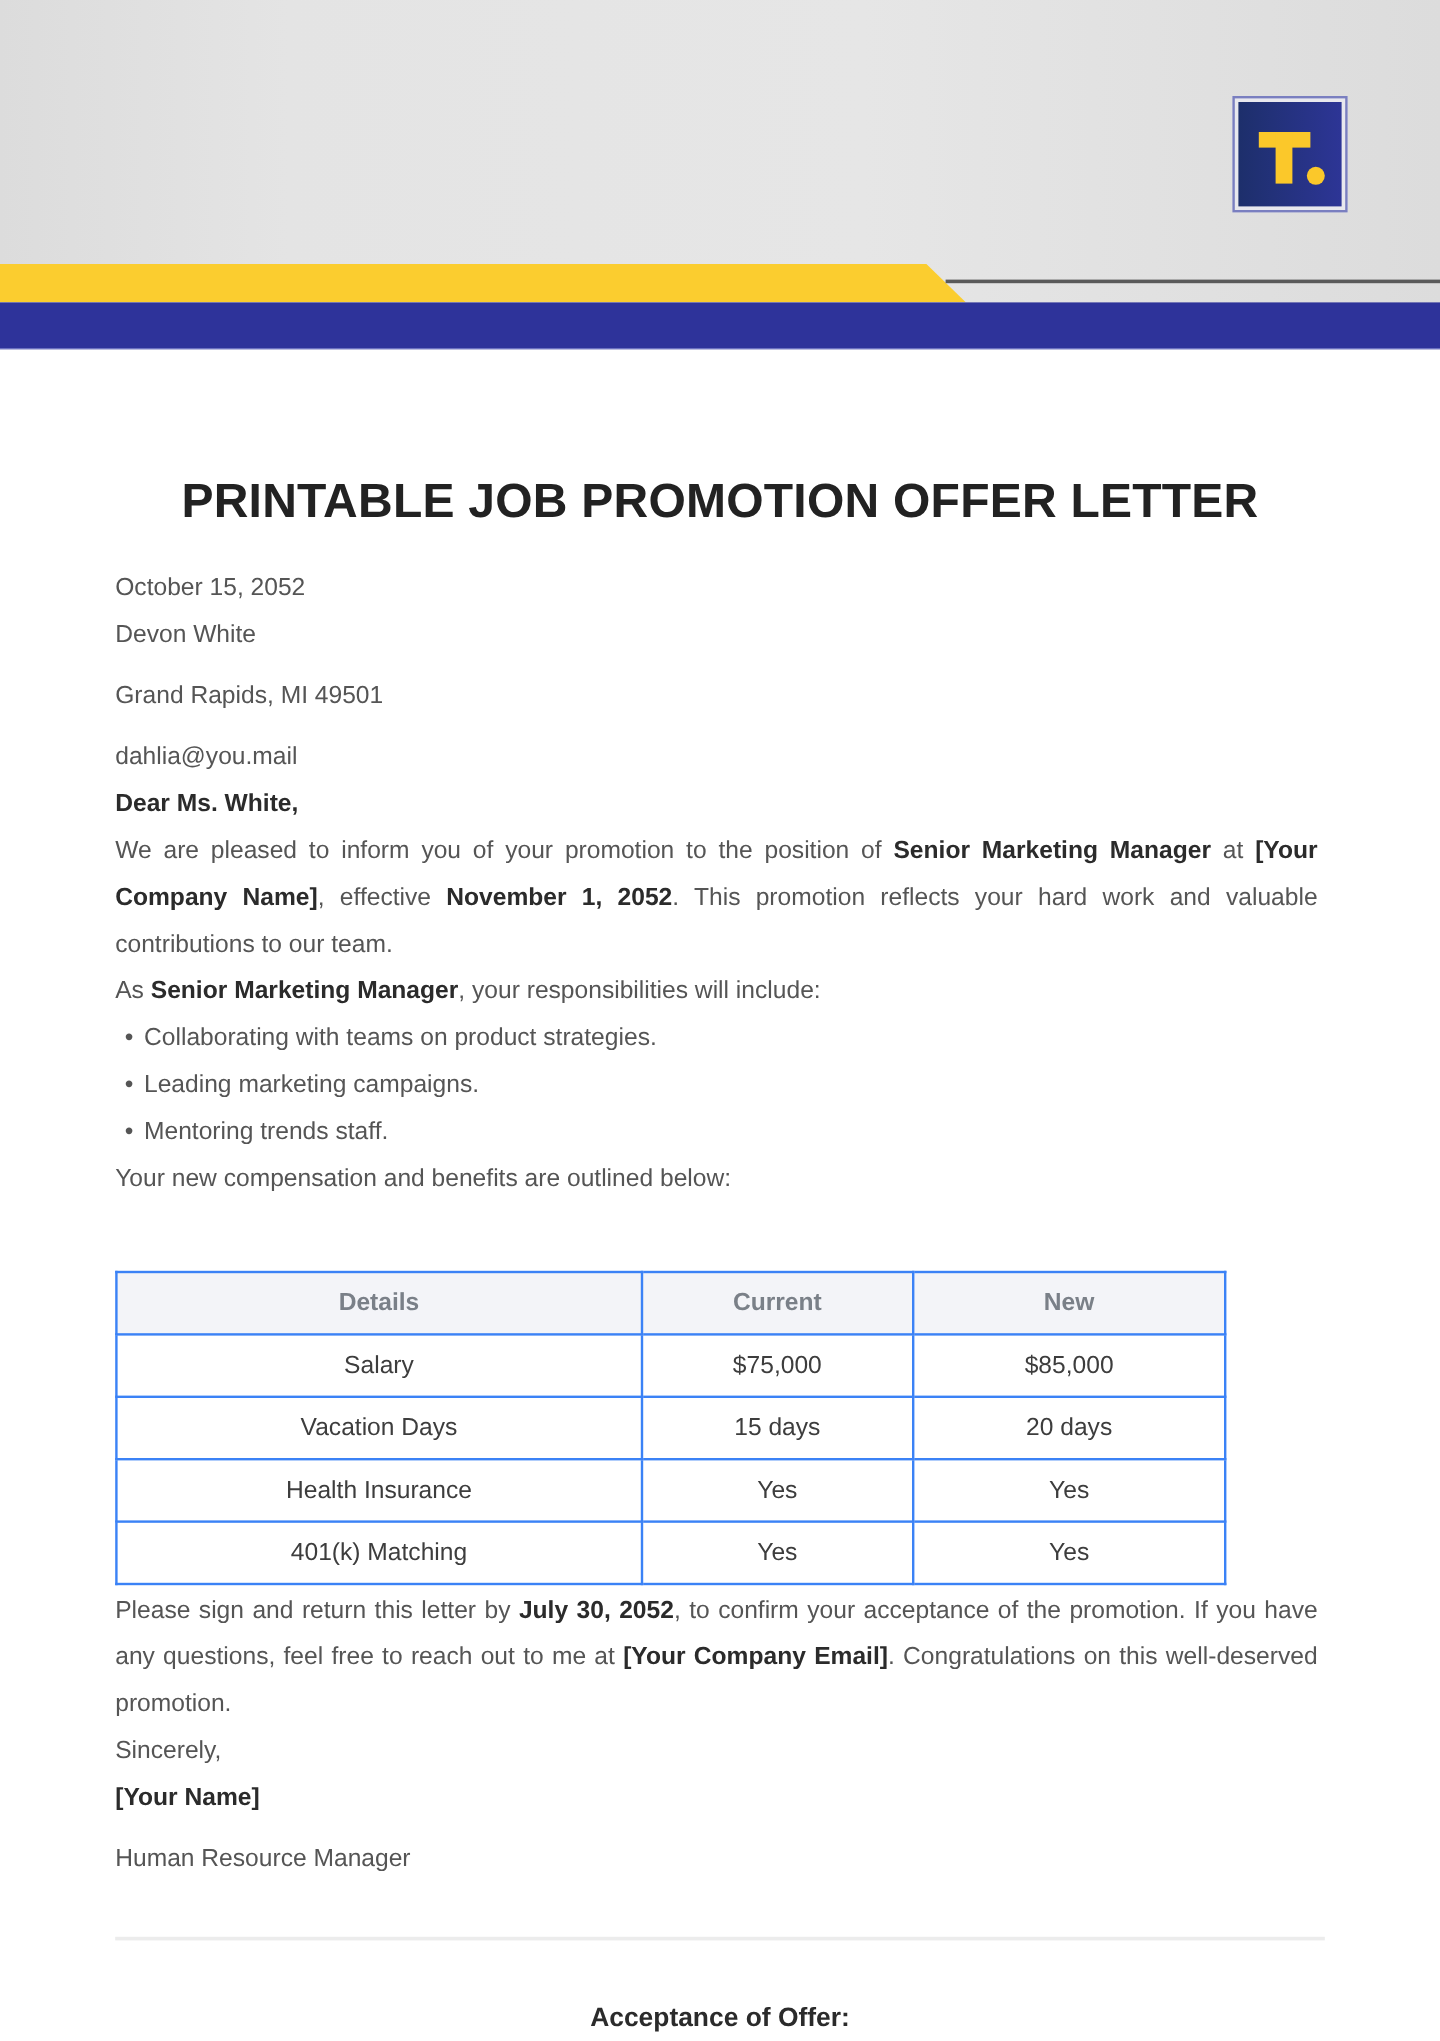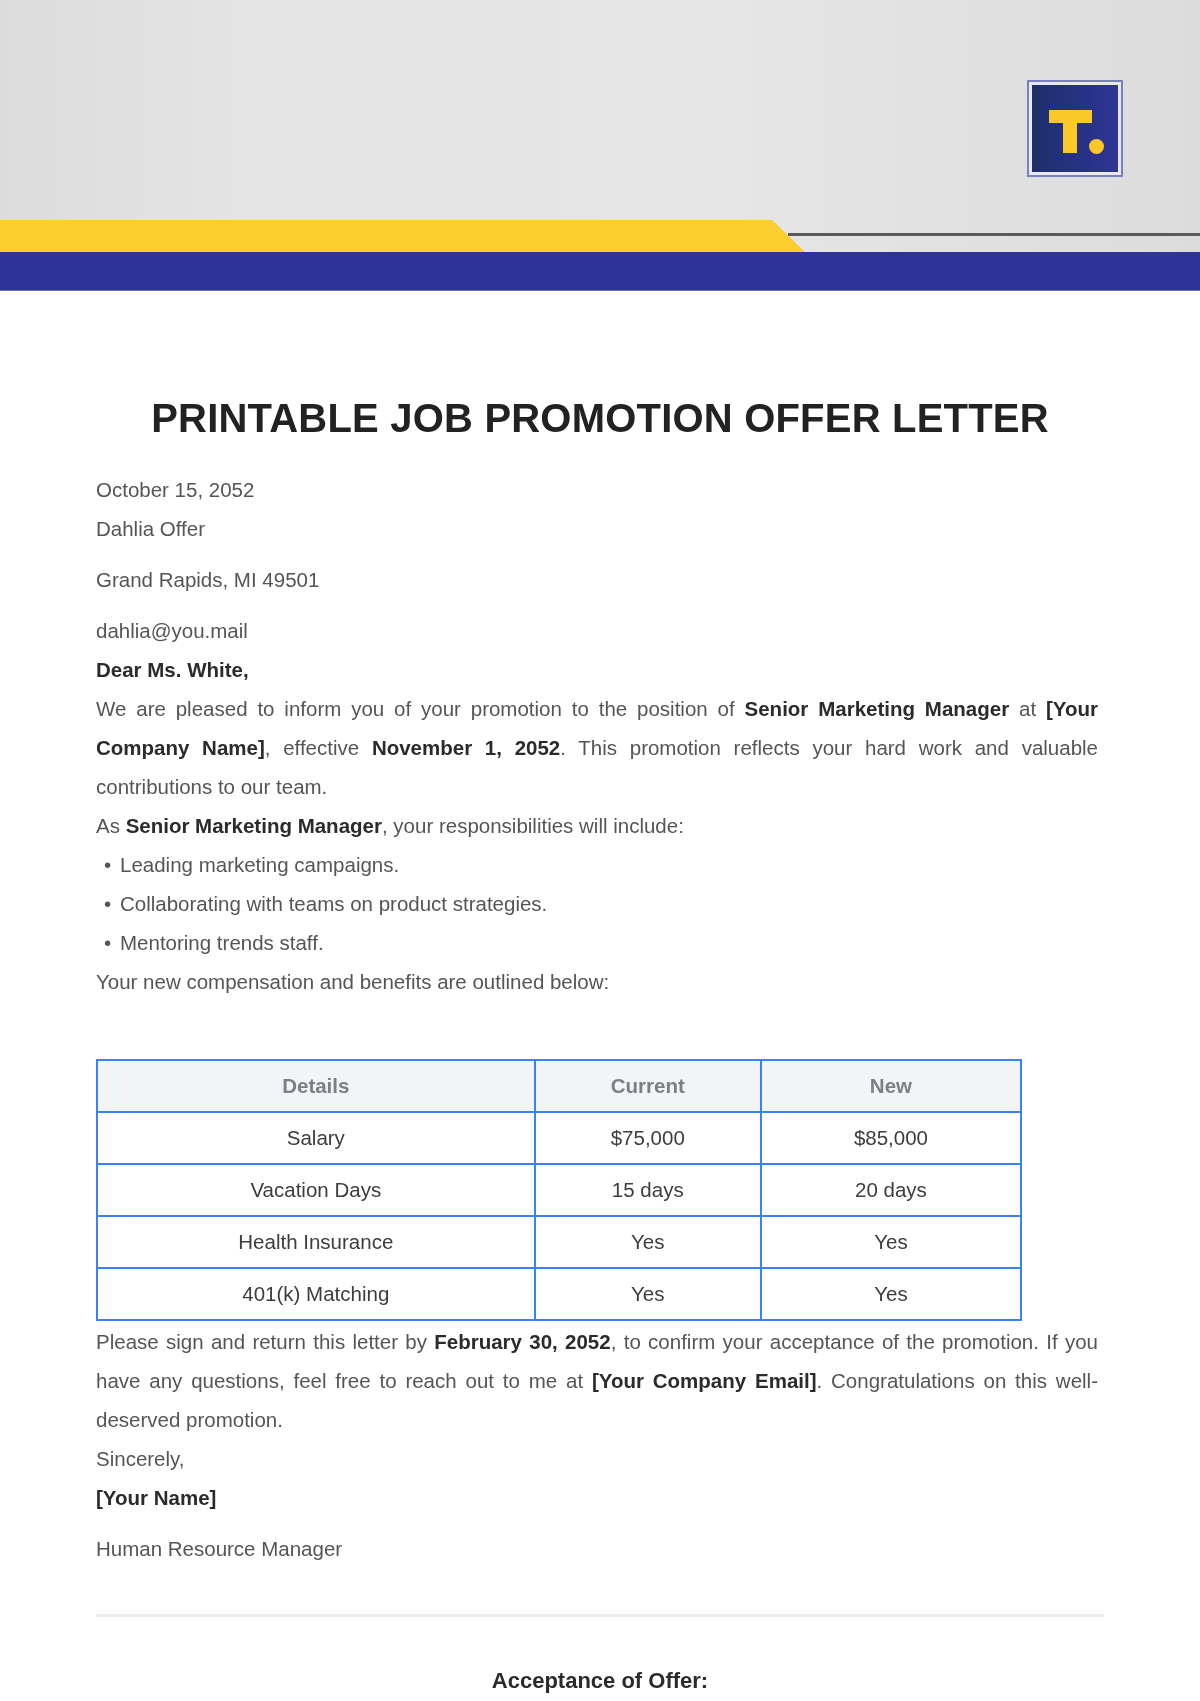--- a/index.html
+++ b/index.html
@@ -61,32 +61,32 @@
   </div>
   <div class="yellow-band"></div>
   <div class="gray-line"></div>
   <div class="blue-band"></div>
 </div>
 
 <h1 class="title">PRINTABLE JOB PROMOTION OFFER LETTER</h1>
 
 <div class="content">
   <span class="line">October 15, 2052</span>
-  <span class="line">Dahlia Offer</span>
+  <span class="line">Devon White</span>
   <span class="line gap">Grand Rapids, MI 49501</span>
   <span class="line gap">dahlia@you.mail</span>
   <span class="line b">Dear Ms. White,</span>
 
   <p class="para"><span>We are pleased to inform you of your promotion to the position of </span><span class="b">Senior Marketing Manager</span><span> at </span><span class="b">[Your Company Name]</span><span>, effective </span><span class="b">November 1, 2052</span><span>. This promotion reflects your hard work and valuable contributions to our team.</span></p>
 
   <span class="line"><span>As </span><span class="b">Senior Marketing Manager</span><span>, your responsibilities will include:</span></span>
 
   <div>
+    <span class="line bullet-line"><span class="bullet">•</span><span>Collaborating with teams on product strategies.</span></span>
     <span class="line bullet-line"><span class="bullet">•</span><span>Leading marketing campaigns.</span></span>
-    <span class="line bullet-line"><span class="bullet">•</span><span>Collaborating with teams on product strategies.</span></span>
     <span class="line bullet-line"><span class="bullet">•</span><span>Mentoring trends staff.</span></span>
   </div>
 
   <span class="line">Your new compensation and benefits are outlined below:</span>
 </div>
 
 <table>
   <thead>
     <tr>
       <th class="c1">Details</th>
@@ -112,20 +112,20 @@
     </tr>
     <tr>
       <td>401(k) Matching</td>
       <td>Yes</td>
       <td>Yes</td>
     </tr>
   </tbody>
 </table>
 
 <div class="content2">
-  <p class="para"><span>Please sign and return this letter by </span><span class="b">February 30, 2052</span><span>, to confirm your acceptance of the promotion. If you have any questions, feel free to reach out to me at </span><span class="b">[Your Company Email]</span><span>. Congratulations on this well-deserved promotion.</span></p>
+  <p class="para"><span>Please sign and return this letter by </span><span class="b">July 30, 2052</span><span>, to confirm your acceptance of the promotion. If you have any questions, feel free to reach out to me at </span><span class="b">[Your Company Email]</span><span>. Congratulations on this well-deserved promotion.</span></p>
   <span class="line">Sincerely,</span>
   <span class="line b">[Your Name]</span>
   <span class="line gap">Human Resource Manager</span>
 </div>
 
 <div class="divider"></div>
 <div class="acceptance">Acceptance of Offer:</div>
 
 </body></html>

